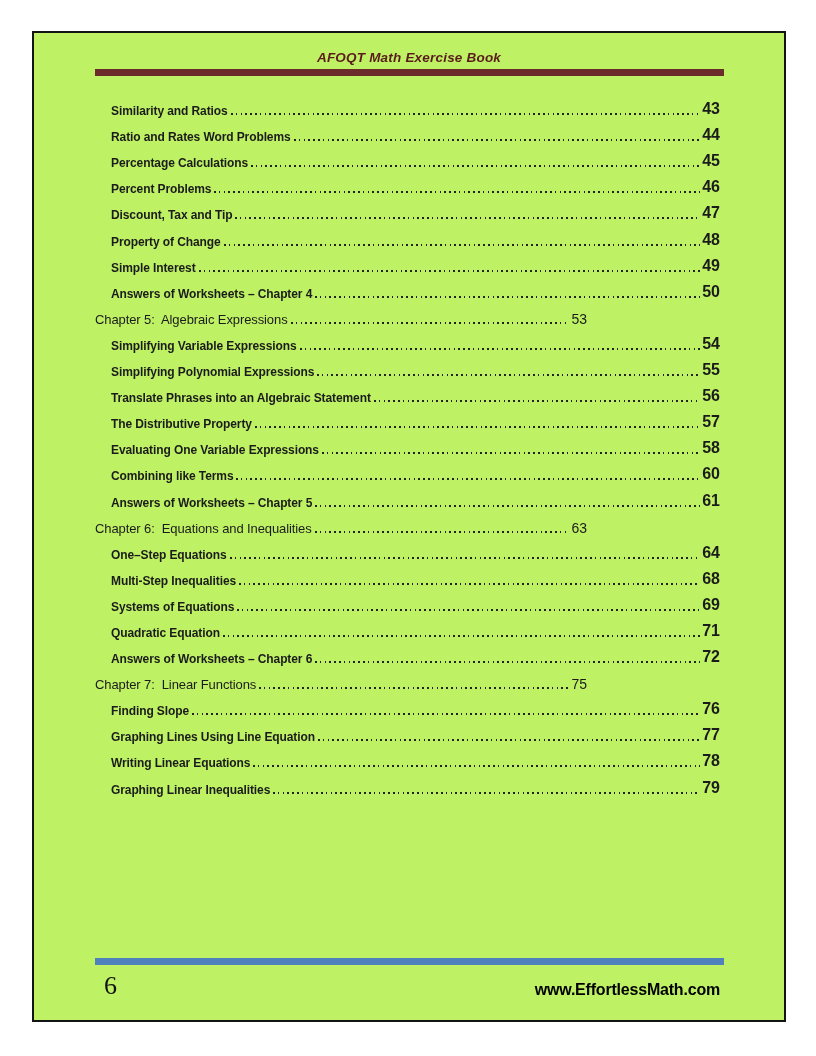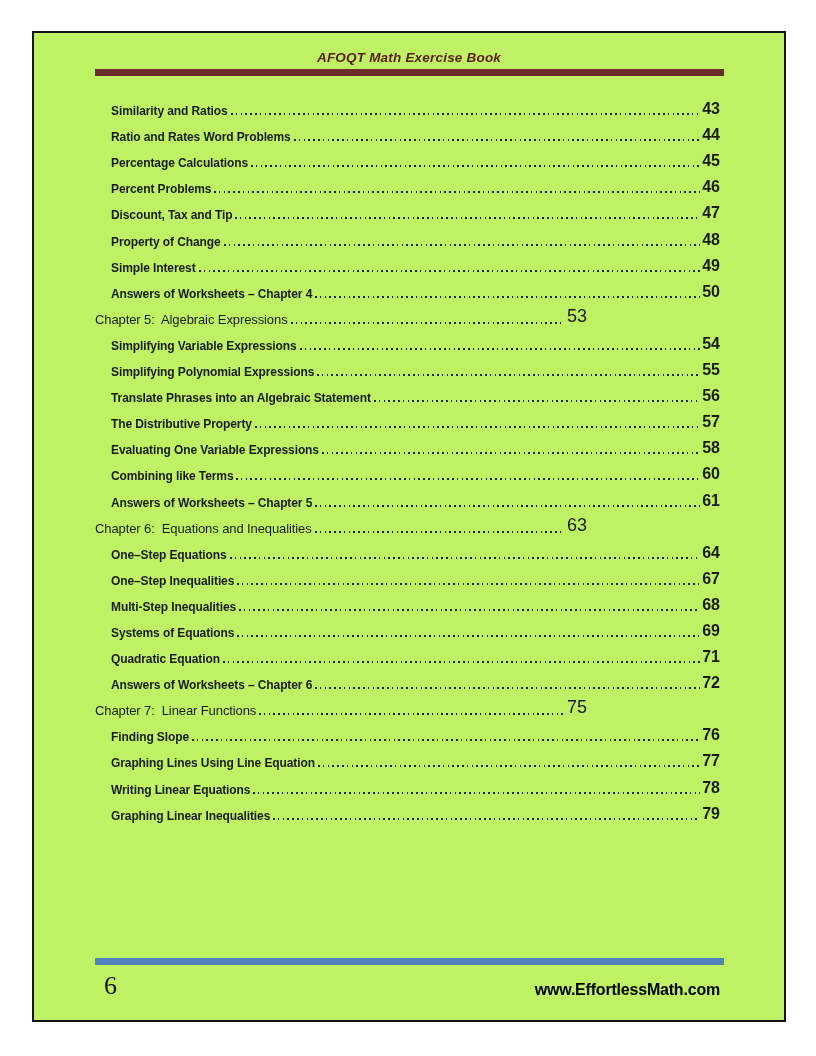--- a/index.html
+++ b/index.html
@@ -59,21 +59,21 @@
     font-size: 13px;
   }
   .dots {
     flex: 1 1 auto;
     height: 2px;
     margin: 0 2px 3px 3px;
     background: repeating-linear-gradient(90deg, #222 0 1.6px, transparent 1.6px 4.8px);
   }
   .pagenum { font-size: 16px; }
   .toc-row.entry .pagenum { font-weight: bold; }
-  .toc-row.chapter .pagenum { font-weight: normal; font-size: 18px; }
+  .toc-row.chapter .pagenum { font-weight: normal; font-size: 14px; }
 
   .footer-rule {
     position: absolute;
     left: 61px; top: 925px;
     width: 629px; height: 7px;
     background: #4f81bd;
   }
   .footer-page-number {
     position: absolute;
     left: 70px; top: 938px;
@@ -183,25 +183,20 @@
         <span class="label">Chapter 6:  Equations and Inequalities</span>
         <span class="dots"></span>
         <span class="pagenum">63</span>
       </div>
       <div class="toc-row entry">
         <span class="label">One–Step Equations</span>
         <span class="dots"></span>
         <span class="pagenum">64</span>
       </div>
       <div class="toc-row entry">
-        <span class="label">One–Step Inequalities</span>
-        <span class="dots"></span>
-        <span class="pagenum">67</span>
-      </div>
-      <div class="toc-row entry">
         <span class="label">Multi-Step Inequalities</span>
         <span class="dots"></span>
         <span class="pagenum">68</span>
       </div>
       <div class="toc-row entry">
         <span class="label">Systems of Equations</span>
         <span class="dots"></span>
         <span class="pagenum">69</span>
       </div>
       <div class="toc-row entry">

